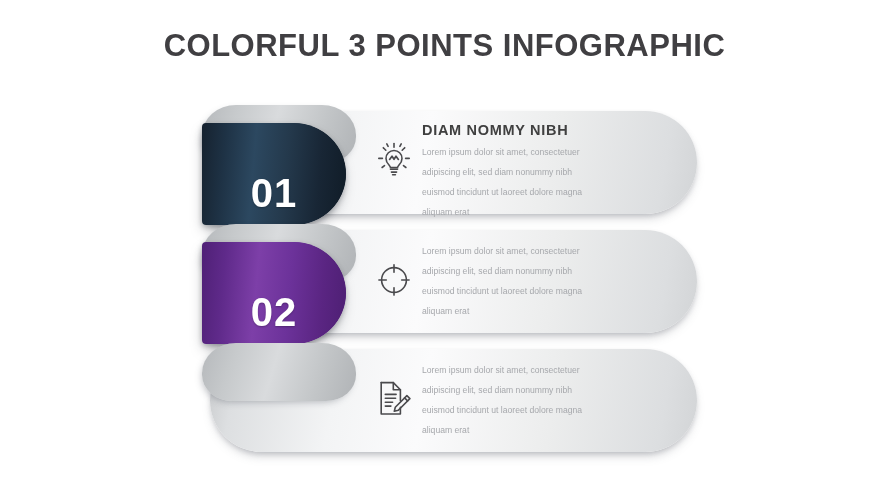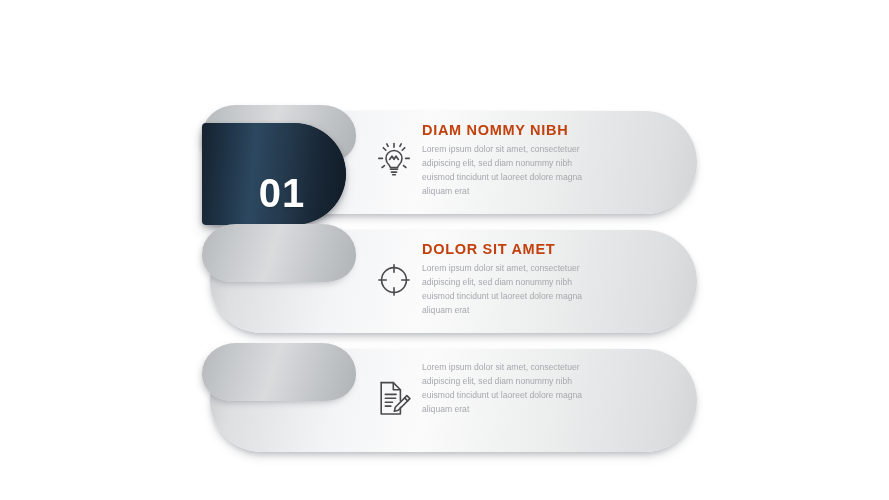--- a/index.html
+++ b/index.html
@@ -138,21 +138,21 @@
         #0b3b6b 0%,
         #0f4a80 16%,
         #1d6aad 40%,
         #16589a 62%,
         #0e4479 84%,
         #0a3765 100%);
   }
 
   .tab-number {
     position: absolute;
-    left: 8px;
+    left: 0;
     bottom: 9px;
     width: 144px;
     text-align: center;
     font-size: 40px;
     font-weight: bold;
     color: #ffffff;
     letter-spacing: 1px;
     z-index: 2;
     text-shadow: 0 1px 2px rgba(0,0,0,0.25);
     font-family: "Liberation Sans", sans-serif;
@@ -182,46 +182,47 @@
     display: block;
   }
 
   .text-box {
     padding-top: 7px;
   }
 
   .heading {
     font-size: 14.5px;
     font-weight: bold;
-    color: #c2410c;
+    color: #404040;
     letter-spacing: 0.7px;
     margin: 0 0 4px 0;
     white-space: nowrap;
     font-family: "Liberation Sans", sans-serif;
   }
 
   .body-text {
     font-size: 8.6px;
-    line-height: 14px;
+    line-height: 20px;
     color: #a6a8ac;
     width: 180px;
     margin: 0;
     font-family: "Liberation Sans", sans-serif;
   }
 
   
   .row-1 { z-index: 3; }
   .row-2 { z-index: 4; }
   .row-3 { z-index: 5; }
 </style>
 </head>
 <body>
 
 <div id="infographic-root">
 
+  <div class="title">COLORFUL 3 POINTS INFOGRAPHIC</div>
 
   <div class="rows">
 
     <div class="row row-1">
       <div class="panel"></div>
       <div class="fold"></div>
       <div class="tab tab-1">
         <div class="tab-number">01</div>
       </div>
       <div class="content">
@@ -246,32 +247,34 @@
         <div class="text-box">
           <p class="heading">DIAM NOMMY NIBH</p>
           <p class="body-text">Lorem ipsum dolor sit amet, consectetuer adipiscing elit, sed diam nonummy nibh euismod tincidunt ut laoreet dolore magna aliquam erat</p>
         </div>
       </div>
     </div>
 
     <div class="row row-2">
       <div class="panel"></div>
       <div class="fold"></div>
+      <div class="tab tab-2">
+        <div class="tab-number">02</div>
+      </div>
       <div class="content">
         <div class="icon-box">
           <svg width="34" height="34" viewBox="0 0 34 34" fill="none" stroke="#4a4a4d" stroke-width="1.6" stroke-linecap="round">
             <circle cx="17" cy="17" r="12.4"></circle>
             <path d="M17 1.9v7.4"></path>
             <path d="M17 24.7v7.4"></path>
             <path d="M1.9 17h7.4"></path>
             <path d="M24.7 17h7.4"></path>
           </svg>
         </div>
         <div class="text-box">
-          <p class="heading">DOLOR SIT AMET</p>
           <p class="body-text">Lorem ipsum dolor sit amet, consectetuer adipiscing elit, sed diam nonummy nibh euismod tincidunt ut laoreet dolore magna aliquam erat</p>
         </div>
       </div>
     </div>
 
     <div class="row row-3">
       <div class="panel"></div>
       <div class="fold"></div>
       <div class="content">
         <div class="icon-box">

